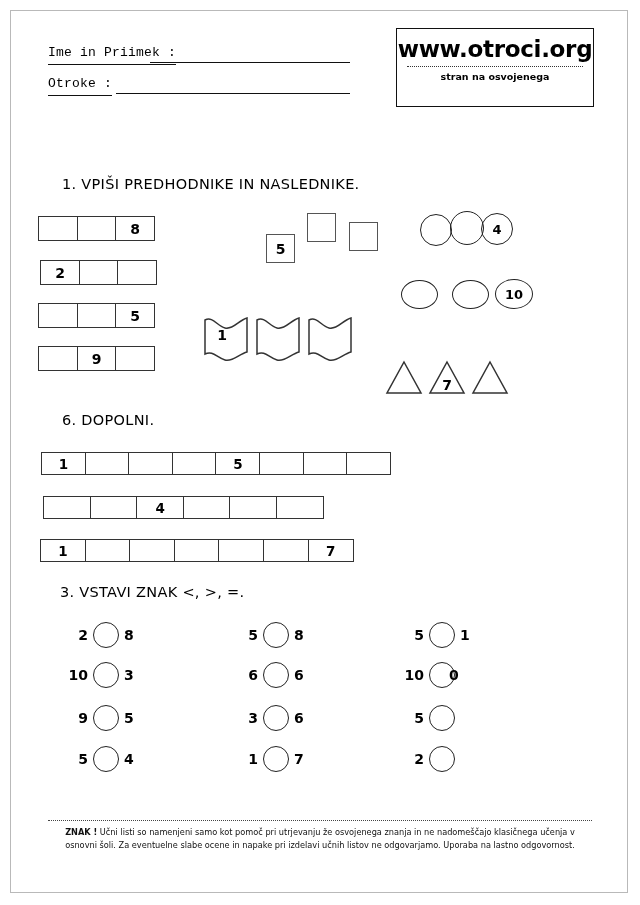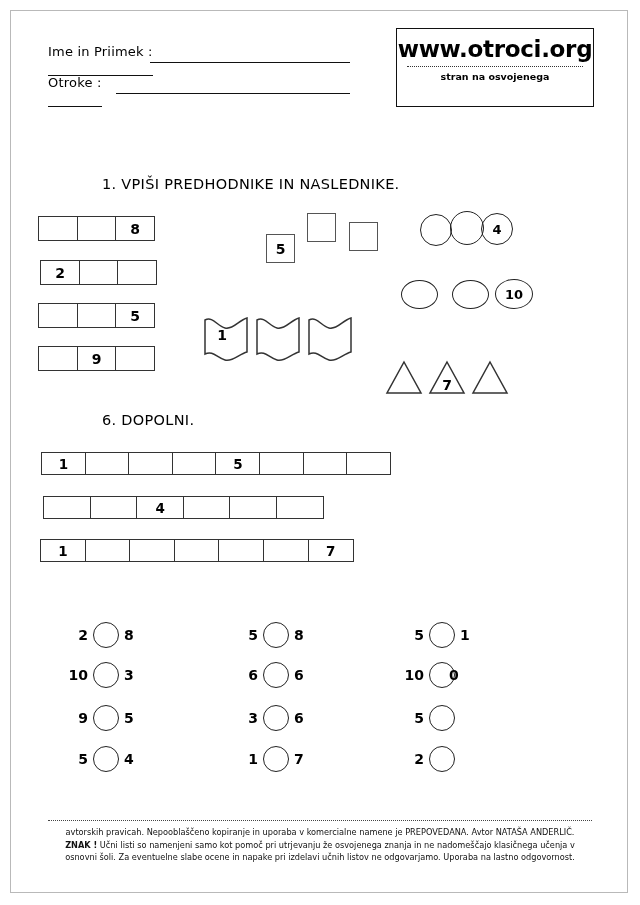--- a/index.html
+++ b/index.html
@@ -32,21 +32,22 @@
   
   .hdr-field {
     position: absolute;
     font-size: 13px;
     letter-spacing: 0.2px;
     white-space: nowrap;
   }
   .hdr-label {
     display: inline-block;
     border-bottom: 1.3px solid #111;
-    padding-bottom: 16px;
+    padding-bottom: 4px;
+    font-family: Liberation Mono, monospace;
   }
   .hdr-rule {
     position: absolute;
     border-bottom: 1.3px solid #111;
     height: 0;
   }
 
   .logo-box {
     position: absolute;
     left: 396px; top: 28px;
@@ -81,21 +82,20 @@
     left: 62px; top: 139px;
     font-size: 15px;
     font-weight: 700;
     letter-spacing: 0.6px;
   }
   .h-task {
     position: absolute;
     font-size: 14.5px;
     letter-spacing: 0.3px;
     white-space: nowrap;
-    margin-left: 40px;
   }
 
   .cellrow { position: absolute; display: flex; }
   .cell {
     border: 1.4px solid #333;
     box-sizing: border-box;
     margin-left: -1.4px;
     display: flex;
     align-items: center;
     justify-content: center;
@@ -297,20 +297,21 @@
   <div class="strip" style="left:40px; top:539px;">
     <div class="cell" style="width:46px; height:23px;">1</div>
     <div class="cell" style="width:46px; height:23px;"></div>
     <div class="cell" style="width:46px; height:23px;"></div>
     <div class="cell" style="width:46px; height:23px;"></div>
     <div class="cell" style="width:46px; height:23px;"></div>
     <div class="cell" style="width:46px; height:23px;"></div>
     <div class="cell" style="width:46px; height:23px;">7</div>
   </div>
 
+  <div class="h-task" style="left:60px; top:584px;">3. VSTAVI ZNAK &lt;, &gt;, =.</div>
 
   <div class="cmp" style="left:62px; top:622px;">
     <span class="num-l">2</span>
     <span class="op-circ"></span>
     <span class="num-r">8</span>
   </div>
   <div class="cmp" style="left:62px; top:662px;">
     <span class="num-l">10</span>
     <span class="op-circ"></span>
     <span class="num-r">3</span>
@@ -363,19 +364,18 @@
     <span class="num-r"></span>
   </div>
   <div class="cmp" style="left:398px; top:746px;">
     <span class="num-l">2</span>
     <span class="op-circ"></span>
     <span class="num-r"></span>
   </div>
 
   <div class="foot-sep"></div>
   <div class="footer">
-    <div>avtorskih pravicah. Nepooblaščeno kopiranje in uporaba v komercialne namene je PREPOVEDANA. Avtor NATAŠA ANDERLIČ.</div>
     <div>
       <b>ZNAK !</b><span> Učni listi so namenjeni samo kot pomoč pri utrjevanju že osvojenega znanja in ne nadomeščajo klasičnega učenja v</span>
     </div>
     <div>osnovni šoli. Za eventuelne slabe ocene in napake pri izdelavi učnih listov ne odgovarjamo. Uporaba na lastno odgovornost.</div>
   </div>
 </div>
 
 </body></html>

